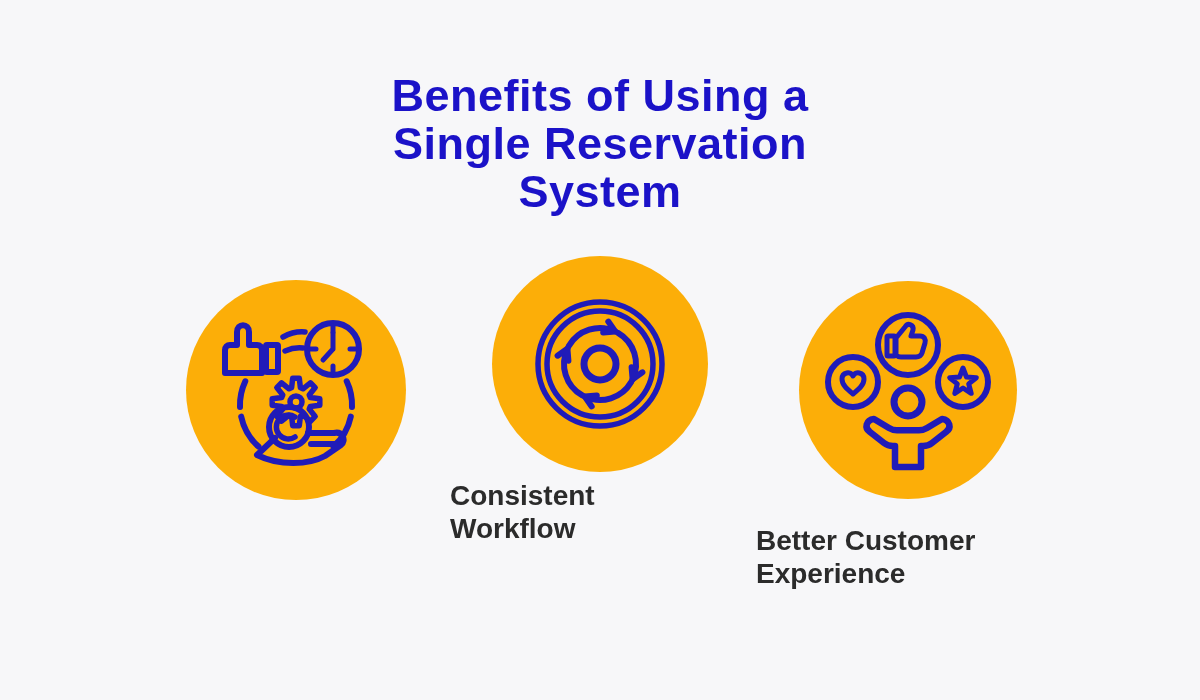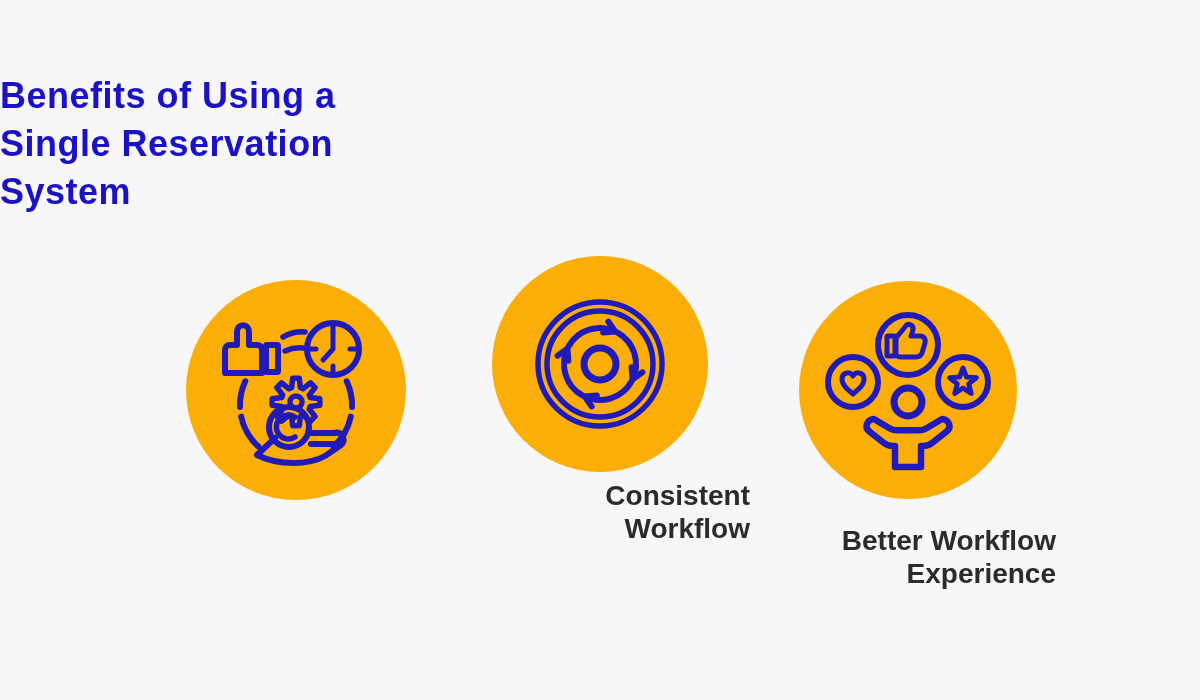--- a/index.html
+++ b/index.html
@@ -12,38 +12,39 @@
   *{margin:0;padding:0;box-sizing:border-box;}
   html,body{width:1200px;height:700px;}
   body{
     background:var(--background);
     font-family:"Liberation Sans","DejaVu Sans",sans-serif;
     overflow:hidden;
   }
   .canvas{position:relative;width:1200px;height:700px;background:var(--background);}
   .title{
     position:absolute;left:0;right:0;top:72px;
-    font-size:36px;line-height:48px;
+    text-align:center;
+    font-size:45px;line-height:48px;
     font-weight:900;
     letter-spacing:0.5px;
     color:var(--title-blue);
     white-space:pre-line;
   }
   .benefit-circle{
     position:absolute;
     border-radius:50%;
     background:var(--accent-orange);
     display:flex;align-items:center;justify-content:center;
   }
   .c1{left:186px;top:280px;width:220px;height:220px;}
   .c2{left:492px;top:256px;width:216px;height:216px;}
   .c3{left:799px;top:281px;width:218px;height:218px;}
   .benefit-label{
     position:absolute;width:300px;
-    text-align:right;
+    text-align:left;
     font-size:28px;line-height:33px;
     font-weight:700;
     color:var(--label-dark);
     white-space:pre-line;
   }
   .l1{left:146px;top:508px;}
   .l2{left:450px;top:479px;}
   .l3{left:756px;top:524px;}
   svg .st{
     stroke:var(--icon-blue);
@@ -118,16 +119,16 @@
       <circle class="st" stroke-width="6" cx="140" cy="77" r="25"></circle>
       <path class="st" stroke-width="5" d="M140,63 L143.5,72.1 L153.3,72.7 L145.7,78.9 L148.2,88.3 L140,83 L131.8,88.3 L134.3,78.9 L126.7,72.7 L136.5,72.1 Z"></path>
 
       <circle class="st" stroke-width="7" cx="85" cy="97" r="14"></circle>
       <path class="st" stroke-width="6.5" d="M51,114 c-8,1 -10,9 -4,13 l14,11 c2.5,2 5.5,3 9,3 h2 v21 h26 v-21 h2 c3.5,0 6.5,-1 9,-3 l14,-11 c6,-4 4,-12 -4,-13 l-15,9 c-2.5,1.5 -5,2.3 -8,2.3 h-22 c-3,0 -5.5,-0.8 -8,-2.3 z"></path>
     </svg>
   </div>
 
   <div class="benefit-label l2">Consistent
 Workflow</div>
-  <div class="benefit-label l3">Better Workflow
+  <div class="benefit-label l3">Better Customer
 Experience</div>
 
 </div>
 
 </body></html>

